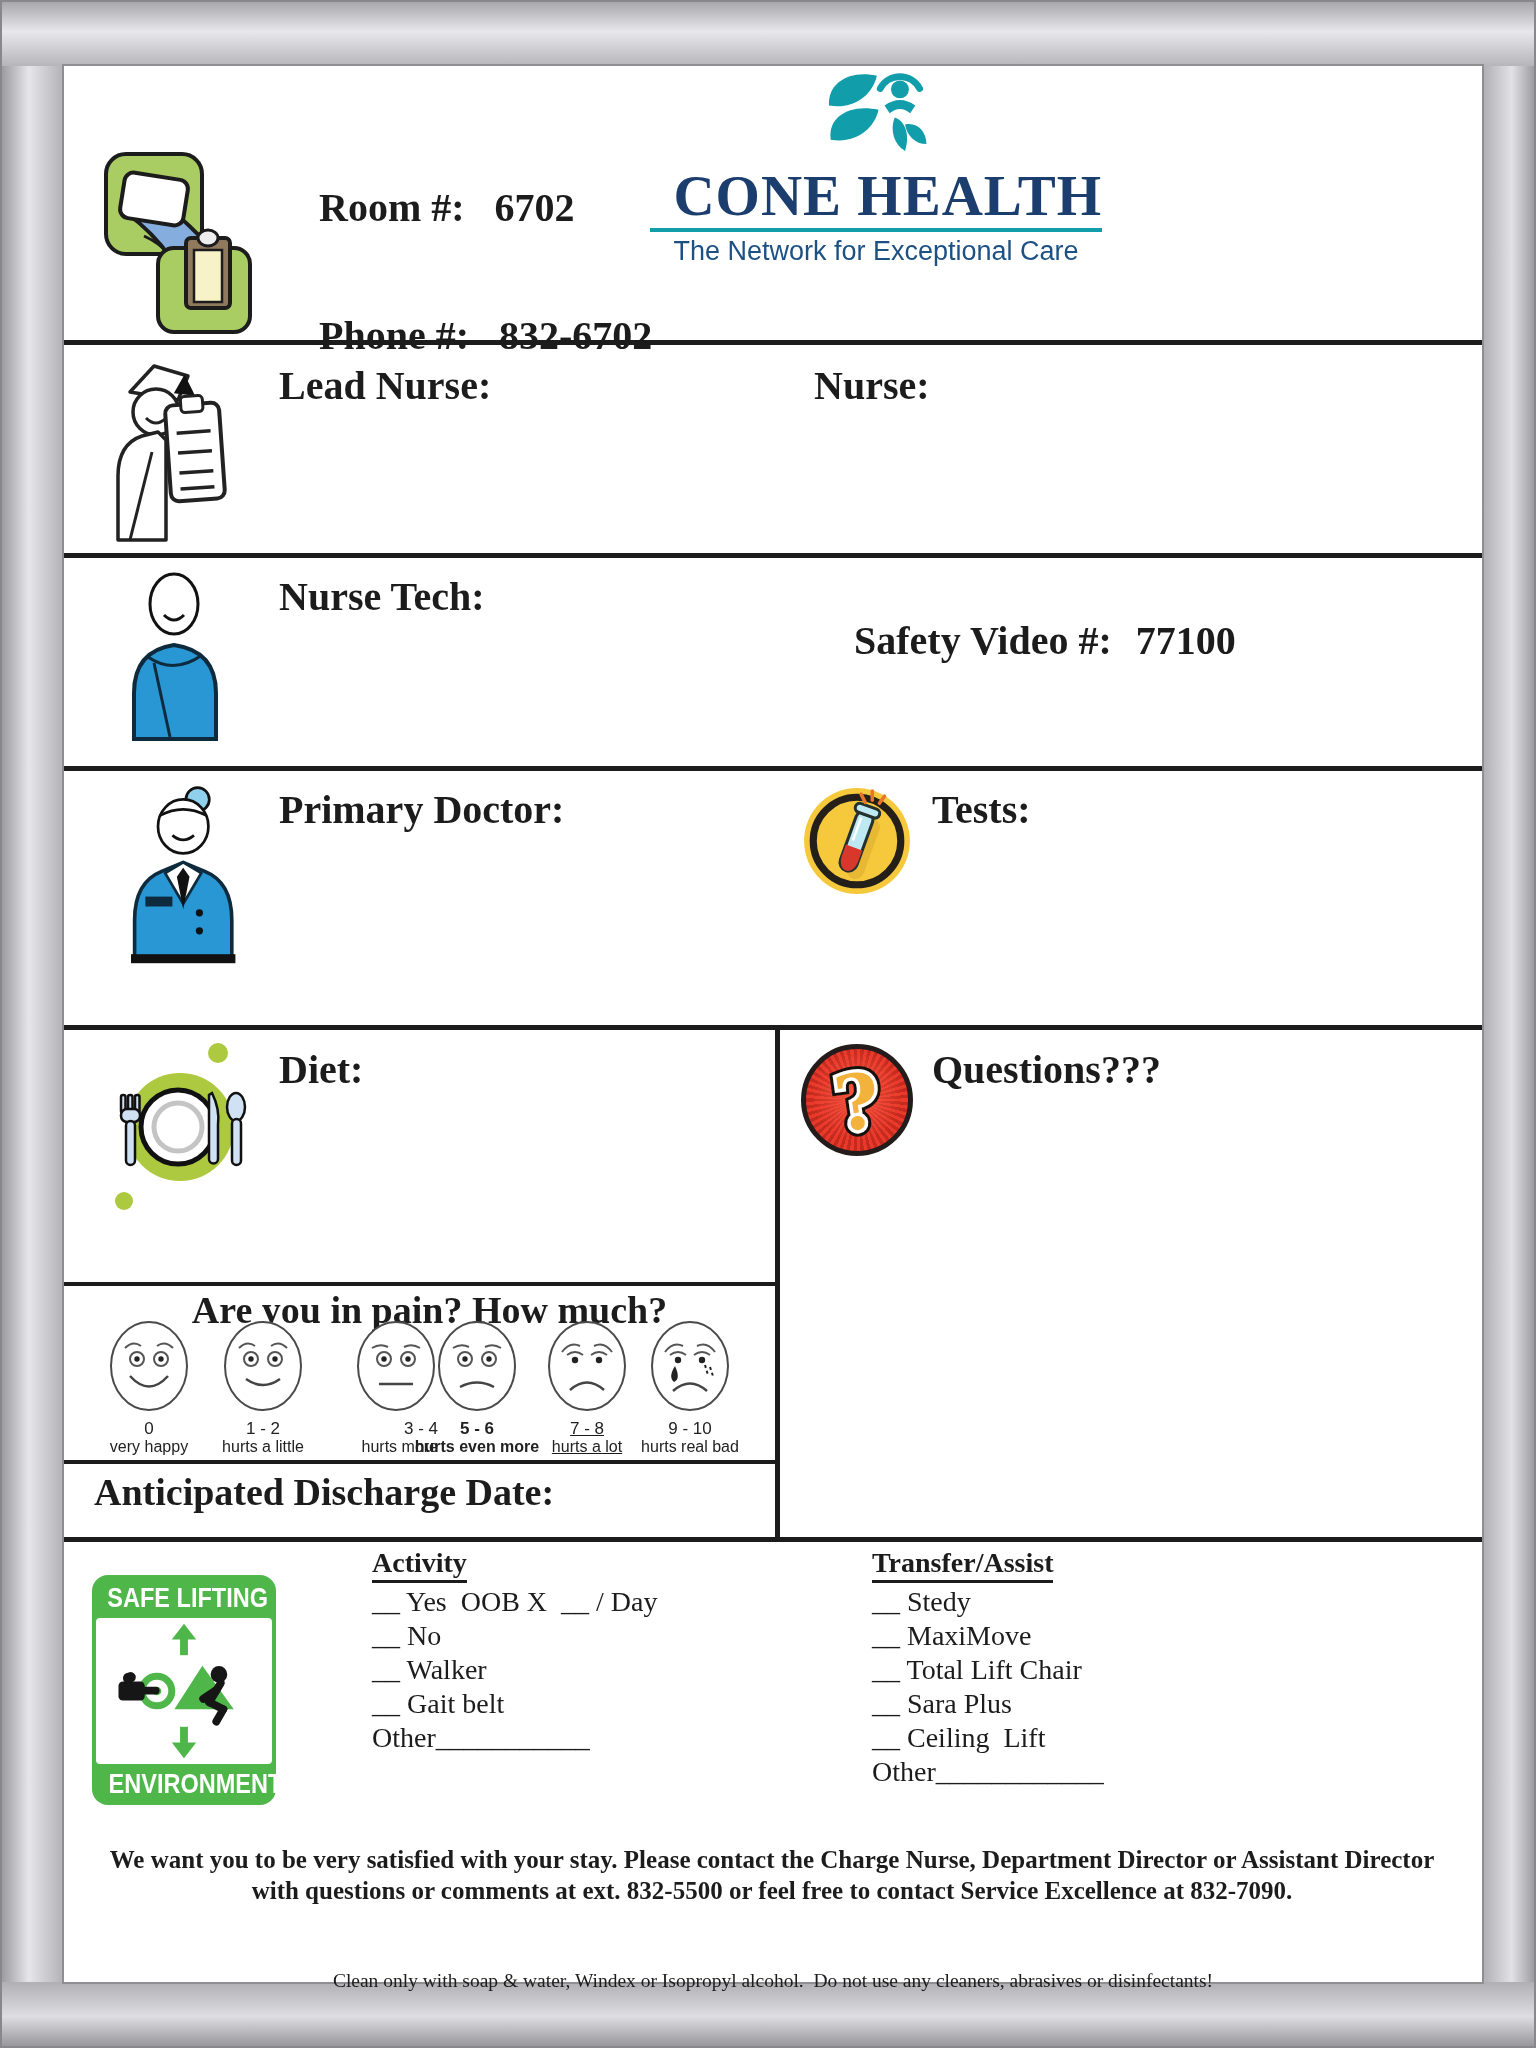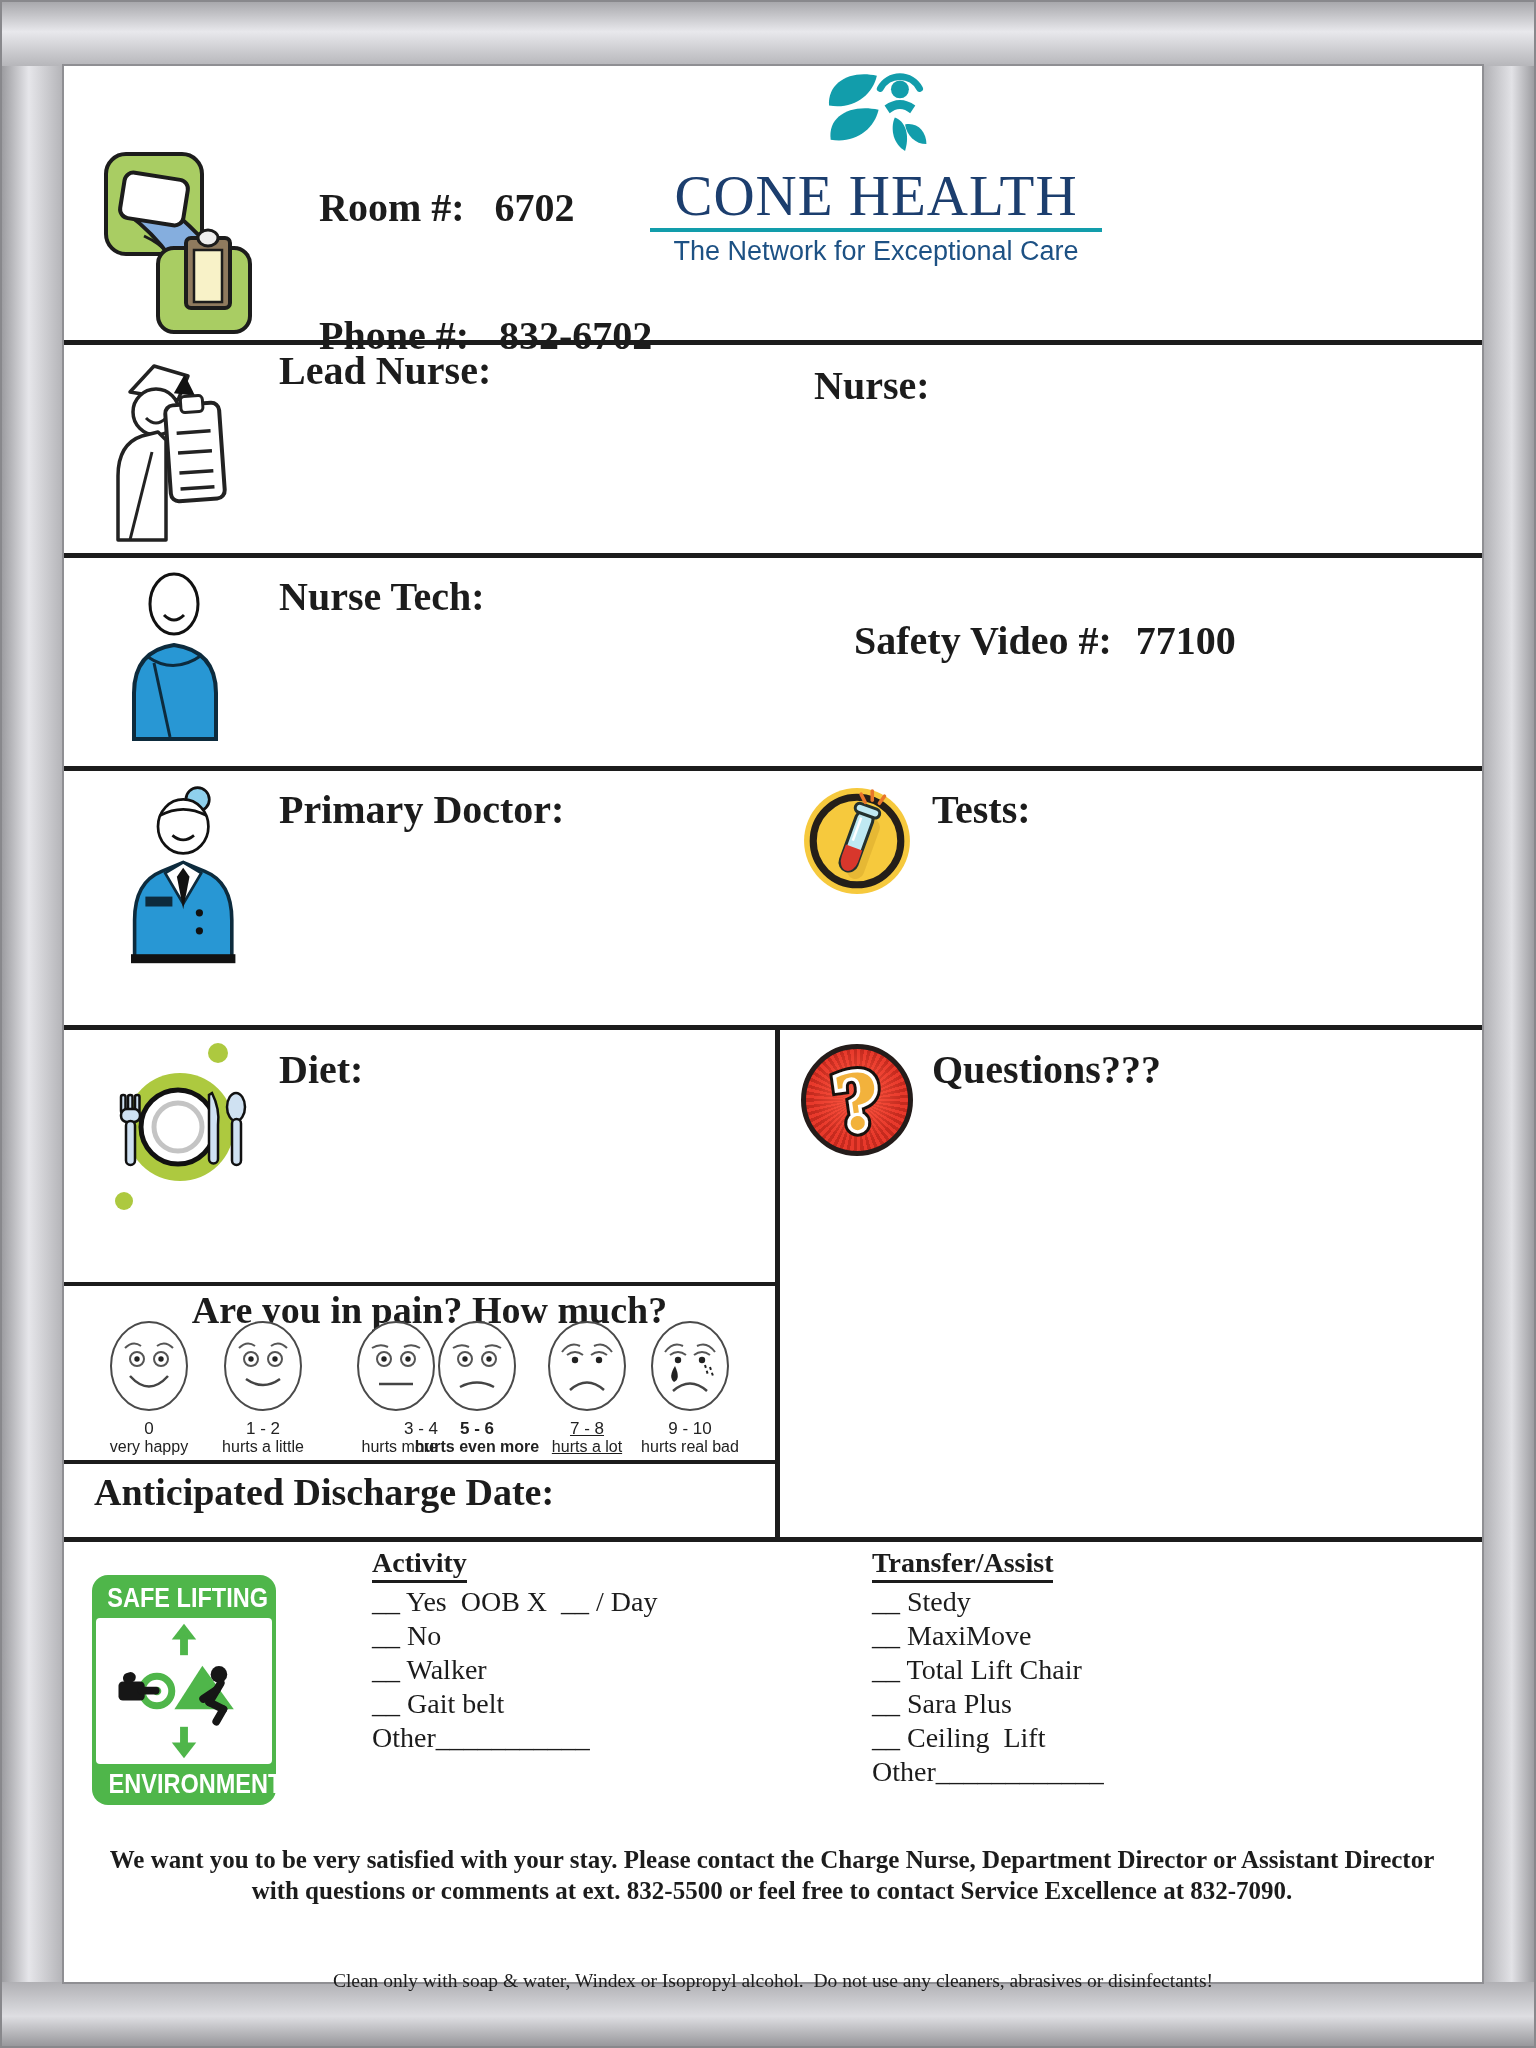--- a/index.html
+++ b/index.html
@@ -15,21 +15,21 @@
   .frame::after{content:"";position:absolute;inset:0;box-shadow:inset 0 0 0 2px #88888c;pointer-events:none;}
   
   .board{position:absolute;left:64px;top:66px;width:1418px;height:1916px;background:#ffffff;
          box-shadow:0 0 0 2px #8f8f93;}
   .abs{position:absolute;}
   .hline,.vline{position:absolute;background:#1c1c1c;}
   .biglabel{font-weight:bold;font-size:40px;line-height:44px;white-space:pre;}
   .val{margin-left:30px;}
   
   .logo{position:absolute;left:586px;top:2px;width:452px;text-align:center;}
-  .logo-name{font-size:57px;line-height:60px;letter-spacing:1px;color:var(--navy);font-weight:normal;}
+  .logo-name{font-size:57px;line-height:60px;letter-spacing:1px;color:var(--navy);font-weight:bold;text-align:right;}
   .logo-rule{height:4px;background:var(--teal);margin-top:2px;}
   .logo-tag{font-family:"Liberation Sans",sans-serif;font-size:27px;color:var(--tag_navy);margin-top:4px;}
   
   .pain-title{position:absolute;left:0;top:1222px;width:731px;text-align:center;
               font-weight:bold;font-size:38px;}
   .pain-item{position:absolute;top:1252px;width:130px;text-align:center;}
   .pain-score{font-family:"Liberation Sans",sans-serif;font-size:17px;line-height:19px;color:#222;margin-top:1px;}
   .pain-label{font-family:"Liberation Sans",sans-serif;font-size:16px;line-height:18px;color:#222;white-space:nowrap;}
   
   .list-col{position:absolute;font-size:28px;line-height:34px;}
@@ -125,21 +125,21 @@
       <path d="M48,66 Q58,76 68,66" fill="none" stroke="#222" stroke-width="3"></path>
       <path d="M32,188 L54,100" fill="none" stroke="#222" stroke-width="3"></path>
       <g transform="rotate(-4 96 100)">
         <path d="M80,40 L92,22 L101,44 Z" fill="#111111"></path>
         <rect x="70" y="52" width="54" height="96" rx="8" fill="#ffffff" stroke="#222" stroke-width="4"></rect>
         <rect x="86" y="44" width="22" height="16" rx="4" fill="#ffffff" stroke="#222" stroke-width="3"></rect>
         <path d="M80,80 H114 M80,100 H114 M80,120 H114 M80,136 H114" stroke="#222" stroke-width="3.5"></path>
       </g>
     </svg>
   </div>
-  <div class="abs biglabel" style="left:215px;top:283px">Lead Nurse:</div>
+  <div class="abs biglabel" style="left:215px;top:298px">Lead Nurse:</div>
   <div class="abs biglabel" style="left:750px;top:298px">Nurse:</div>
 
   <div class="abs" style="left:60px;top:505px">
     <svg width="114" height="170" viewBox="0 0 114 170">
       <ellipse cx="50" cy="33" rx="24" ry="30" fill="#ffffff" stroke="#111" stroke-width="3"></ellipse>
       <path d="M40,44 Q50,54 60,44" fill="none" stroke="#111" stroke-width="3"></path>
       <path d="M10,168 L10,122 Q10,80 50,74 Q92,80 92,122 L92,168 Z" fill="var(--scrub_blue)" stroke="#0d2b3d" stroke-width="4"></path>
       <path d="M24,86 Q50,104 78,84" fill="none" stroke="#0d2b3d" stroke-width="3"></path>
       <path d="M30,92 L46,166" fill="none" stroke="#0d2b3d" stroke-width="3"></path>
     </svg>

